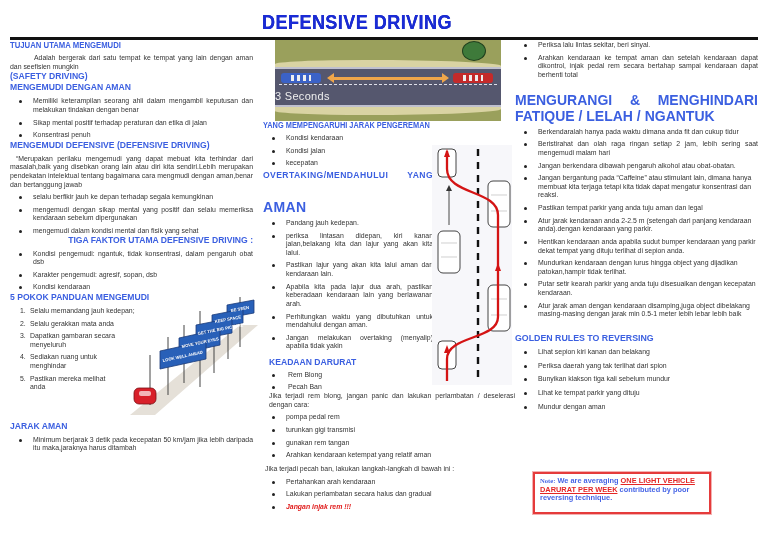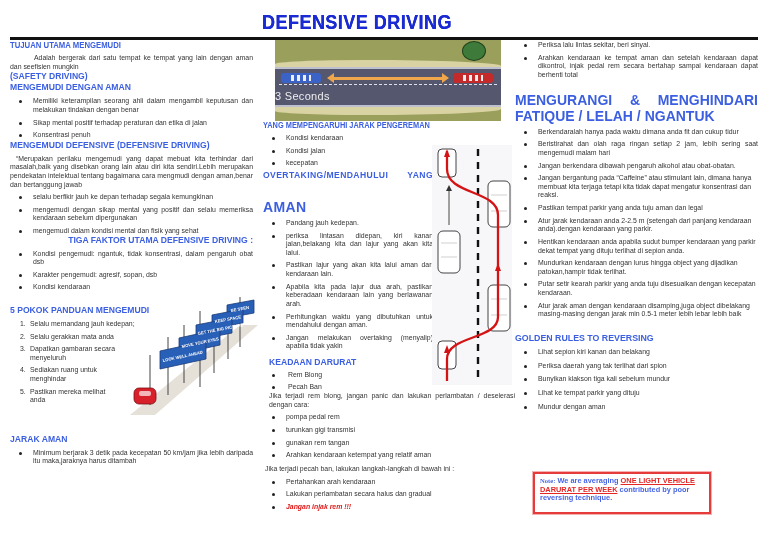--- a/index.html
+++ b/index.html
@@ -102,21 +102,21 @@
     <li>mengemudi dalam kondisi mental dan fisik yang sehat</li>
   </ul>
 
   <h2 class="sm" style="margin-top:0;white-space:nowrap;text-align:right;">TIGA FAKTOR UTAMA DEFENSIVE DRIVING :</h2>
   <ul class="b" style="margin-top:3px;">
     <li>Kondisi pengemudi: ngantuk, tidak konsentrasi, dalam pengaruh obat dsb</li>
     <li>Karakter pengemudi: agresif,  sopan, dsb</li>
     <li>Kondisi kendaraan</li>
   </ul>
 
-  <h2 class="sm" style="margin-top:14px;">5 POKOK PANDUAN MENGEMUDI</h2>
+  <h2 class="sm" style="margin-top:1px;">5 POKOK PANDUAN MENGEMUDI</h2>
   <ol class="n" style="width:150px;">
     <li><span class="num">1.</span><span>Selalu memandang jauh kedepan;</span></li>
     <li><span class="num">2.</span><span>Selalu gerakkan mata anda</span></li>
     <li style="width:108px;"><span class="num">3.</span><span>Dapatkan gambaran secara menyeluruh</span></li>
     <li style="width:108px;"><span class="num">4.</span><span>Sediakan ruang untuk menghindar</span></li>
     <li style="width:100px;"><span class="num">5.</span><span>Pastikan mereka melihat anda</span></li>
   </ol>
 
   <h2 class="sm" style="margin-top:30px;">JARAK AMAN</h2>
   <ul class="b" style="margin-top:2px;">

